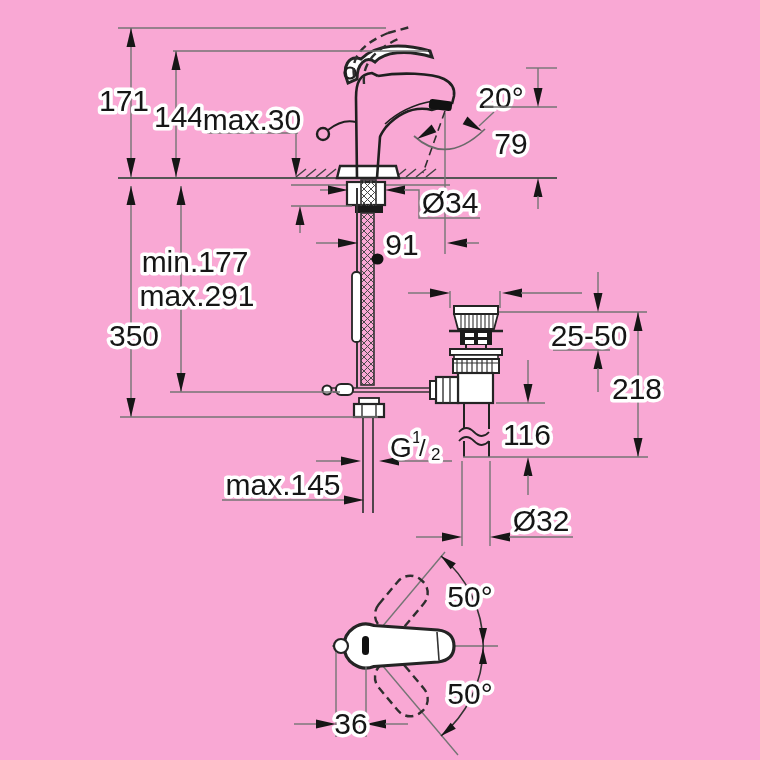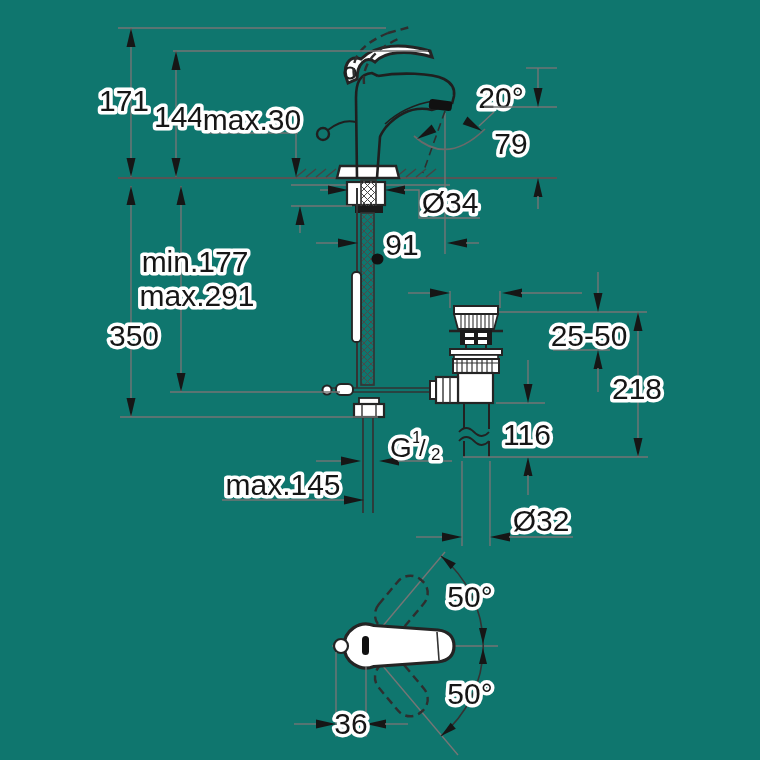--- a/index.html
+++ b/index.html
@@ -1,16 +1,16 @@
 <!DOCTYPE html>
 <html><head>
 <meta charset="utf-8">
 <style>
   html,body{margin:0;padding:0;background:#fff;}
-  #stage{width:760px;height:760px;position:relative;background:#0f766e;overflow:hidden;}
+  #stage{width:760px;height:760px;position:relative;background:#f9a8d4;overflow:hidden;}
   svg{display:block;}
   .dim-text{font-family:"Liberation Sans","DejaVu Sans",sans-serif;fill:#161616;
             paint-order:stroke fill;stroke:#ffffff;stroke-width:7px;stroke-linejoin:round;}
   .t30{font-size:30px;}
   .t28{font-size:28px;}
   .t17{font-size:17px;}
   .t24{font-size:24px;}
   .thin{stroke:#757575;stroke-width:1.4;fill:none;}
   .thin2{stroke:#6a6a6a;stroke-width:1.7;fill:none;}
   .ink{stroke:#1f1f1f;fill:none;}

